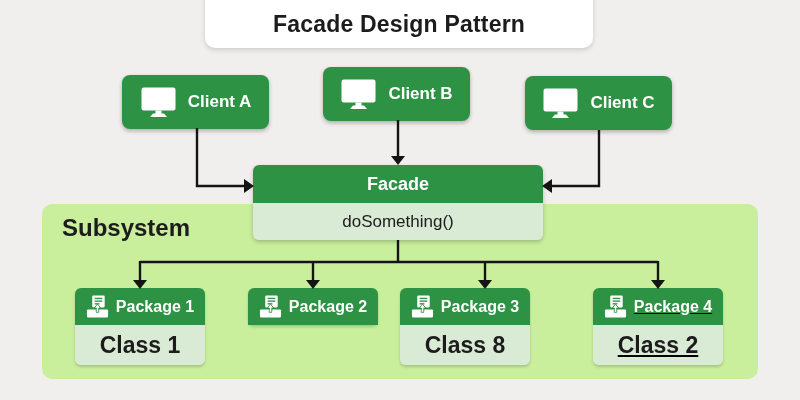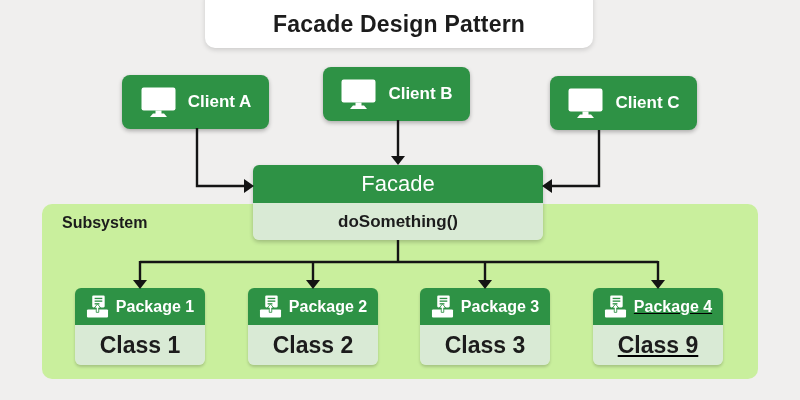--- a/index.html
+++ b/index.html
@@ -34,55 +34,55 @@
   
   .client{
     position:absolute;width:147px;height:54px;
     background:var(--green);border-radius:8px;
     box-shadow:0 2px 4px rgba(0,0,0,.28);
     display:flex;align-items:center;justify-content:center;gap:11px;
     color:var(--text-light);font-size:17px;font-weight:700;z-index:2;
   }
   .client-a{left:122px;top:75px;}
   .client-b{left:323px;top:67px;}
-  .client-c{left:525px;top:76px;margin-left:25px;}
+  .client-c{left:525px;top:76px;}
   .monitor{flex:0 0 auto;display:block;}
 
   
   .facade{
     position:absolute;left:253px;top:165px;width:290px;z-index:2;
     border-radius:6px;box-shadow:0 2px 4px rgba(0,0,0,.22);
   }
   .facade-header{
     height:38px;background:var(--green);border-radius:6px 6px 0 0;
     display:flex;align-items:center;justify-content:center;
-    color:var(--text-light);font-size:22px;font-weight:400;
+    color:var(--text-light);font-size:18px;font-weight:700;
   }
   .facade-method{
     height:37px;background:var(--pale);border-radius:0 0 6px 6px;
     display:flex;align-items:center;justify-content:center;
-    color:var(--text-dark);font-size:17px;font-weight:700;
+    color:var(--text-dark);font-size:17px;font-weight:400;
   }
 
   
   .subsystem{
     position:absolute;left:42px;top:204px;width:716px;height:175px;
     background:var(--subsystem);border-radius:10px;z-index:1;
   }
   .subsystem-label{
     position:absolute;left:20px;top:10px;
-    font-size:16px;font-weight:700;color:var(--text-dark);
+    font-size:24px;font-weight:700;color:var(--text-dark);
   }
 
   
   .package{
     position:absolute;top:288px;width:130px;z-index:2;
     border-radius:6px;box-shadow:0 2px 3px rgba(0,0,0,.18);
   }
-  .pkg-1{left:75px;} .pkg-2{left:248px;} .pkg-3{left:420px;} .pkg-4{left:593px;text-decoration:underline;}
+  .pkg-1{left:75px;} .pkg-2{left:248px;} .pkg-3{left:400px;} .pkg-4{left:593px;text-decoration:underline;}
   .pkg-header{
     height:37px;background:var(--green);border-radius:6px 6px 0 0;
     display:flex;align-items:center;justify-content:center;gap:7px;
     color:var(--text-light);font-size:16px;font-weight:700;
   }
   .pkg-class{
     height:40px;background:var(--pale);border-radius:0 0 6px 6px;
     display:flex;align-items:center;justify-content:center;
     color:var(--text-dark);font-size:23px;font-weight:700;
   }
@@ -170,55 +170,54 @@
           <rect x="6.5" y="0.5" width="13" height="12.5" rx="1.2" fill="#ffffff"></rect>
           <line class="glyph-line" x1="9" y1="3.6" x2="17" y2="3.6"></line>
           <line class="glyph-line" x1="9" y1="6.4" x2="17" y2="6.4"></line>
           <line class="glyph-line" x1="9" y1="9.2" x2="14" y2="9.2"></line>
           <rect x="1" y="15" width="22" height="8.6" rx="1.2" fill="#ffffff"></rect>
           <path d="M12 9.5 l3.4 4 h-2.1 v4.6 h-2.6 v-4.6 h-2.1 Z" fill="#ffffff" class="glyph-sep" stroke-linejoin="round"></path>
         </svg>
       </span>
       <span>Package 2</span>
     </div>
+  </div>
+
+  <div class="package pkg-3">
+    <div class="pkg-header">
+      <span>
+        <svg class="pkg-icon" width="23" height="23" viewBox="0 0 24 24" aria-hidden="true">
+          <rect x="6.5" y="0.5" width="13" height="12.5" rx="1.2" fill="#ffffff"></rect>
+          <line class="glyph-line" x1="9" y1="3.6" x2="17" y2="3.6"></line>
+          <line class="glyph-line" x1="9" y1="6.4" x2="17" y2="6.4"></line>
+          <line class="glyph-line" x1="9" y1="9.2" x2="14" y2="9.2"></line>
+          <rect x="1" y="15" width="22" height="8.6" rx="1.2" fill="#ffffff"></rect>
+          <path d="M12 9.5 l3.4 4 h-2.1 v4.6 h-2.6 v-4.6 h-2.1 Z" fill="#ffffff" class="glyph-sep" stroke-linejoin="round"></path>
+        </svg>
+      </span>
+      <span>Package 3</span>
+    </div>
+    <div class="pkg-class">Class 8</div>
+  </div>
+
+  <div class="package pkg-4">
+    <div class="pkg-header">
+      <span>
+        <svg class="pkg-icon" width="23" height="23" viewBox="0 0 24 24" aria-hidden="true">
+          <rect x="6.5" y="0.5" width="13" height="12.5" rx="1.2" fill="#ffffff"></rect>
+          <line class="glyph-line" x1="9" y1="3.6" x2="17" y2="3.6"></line>
+          <line class="glyph-line" x1="9" y1="6.4" x2="17" y2="6.4"></line>
+          <line class="glyph-line" x1="9" y1="9.2" x2="14" y2="9.2"></line>
+          <rect x="1" y="15" width="22" height="8.6" rx="1.2" fill="#ffffff"></rect>
+          <path d="M12 9.5 l3.4 4 h-2.1 v4.6 h-2.6 v-4.6 h-2.1 Z" fill="#ffffff" class="glyph-sep" stroke-linejoin="round"></path>
+        </svg>
+      </span>
+      <span>Package 4</span>
+    </div>
     <div class="pkg-class">Class 2</div>
-  </div>
-
-  <div class="package pkg-3">
-    <div class="pkg-header">
-      <span>
-        <svg class="pkg-icon" width="23" height="23" viewBox="0 0 24 24" aria-hidden="true">
-          <rect x="6.5" y="0.5" width="13" height="12.5" rx="1.2" fill="#ffffff"></rect>
-          <line class="glyph-line" x1="9" y1="3.6" x2="17" y2="3.6"></line>
-          <line class="glyph-line" x1="9" y1="6.4" x2="17" y2="6.4"></line>
-          <line class="glyph-line" x1="9" y1="9.2" x2="14" y2="9.2"></line>
-          <rect x="1" y="15" width="22" height="8.6" rx="1.2" fill="#ffffff"></rect>
-          <path d="M12 9.5 l3.4 4 h-2.1 v4.6 h-2.6 v-4.6 h-2.1 Z" fill="#ffffff" class="glyph-sep" stroke-linejoin="round"></path>
-        </svg>
-      </span>
-      <span>Package 3</span>
-    </div>
-    <div class="pkg-class">Class 3</div>
-  </div>
-
-  <div class="package pkg-4">
-    <div class="pkg-header">
-      <span>
-        <svg class="pkg-icon" width="23" height="23" viewBox="0 0 24 24" aria-hidden="true">
-          <rect x="6.5" y="0.5" width="13" height="12.5" rx="1.2" fill="#ffffff"></rect>
-          <line class="glyph-line" x1="9" y1="3.6" x2="17" y2="3.6"></line>
-          <line class="glyph-line" x1="9" y1="6.4" x2="17" y2="6.4"></line>
-          <line class="glyph-line" x1="9" y1="9.2" x2="14" y2="9.2"></line>
-          <rect x="1" y="15" width="22" height="8.6" rx="1.2" fill="#ffffff"></rect>
-          <path d="M12 9.5 l3.4 4 h-2.1 v4.6 h-2.6 v-4.6 h-2.1 Z" fill="#ffffff" class="glyph-sep" stroke-linejoin="round"></path>
-        </svg>
-      </span>
-      <span>Package 4</span>
-    </div>
-    <div class="pkg-class">Class 9</div>
   </div>
 
   <svg class="arrows" viewBox="0 0 800 400" aria-hidden="true">
 
     <g>
       <polyline points="197,128 197,186 244,186"></polyline>
       <polygon points="244,179 244,193 254,186"></polygon>
     </g>
 
     <g>

